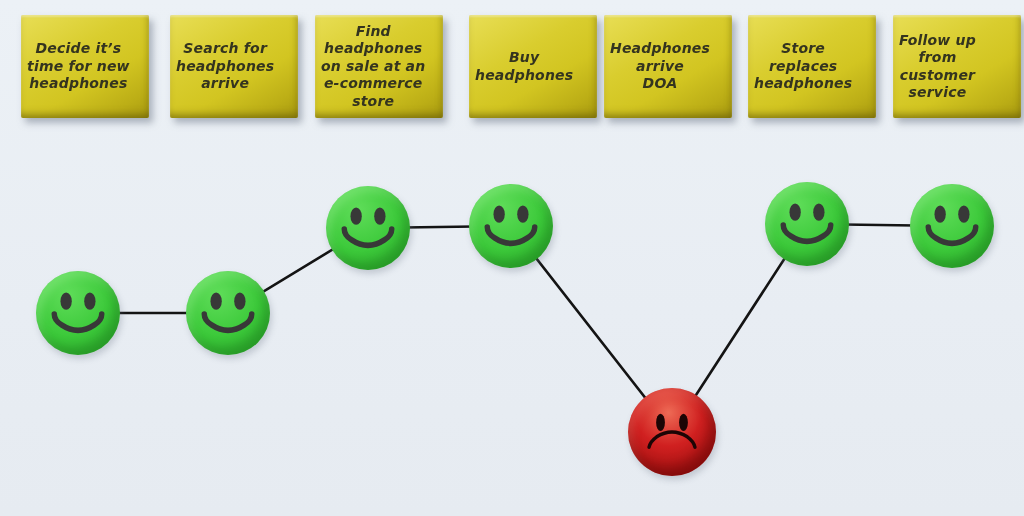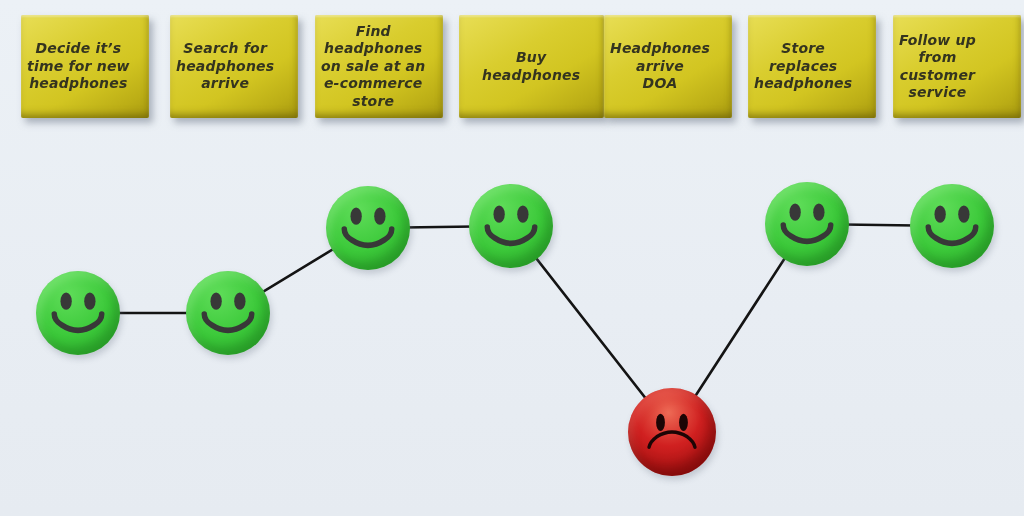--- a/index.html
+++ b/index.html
@@ -90,21 +90,21 @@
 headphones
 arrive</span>
       </div>
       <div class="note" style="left: 315px;">
         <span class="note-text">Find
 headphones
 on sale at an
 e-commerce
 store</span>
       </div>
-      <div class="note" style="left: 459px; padding-left: 17px;">
+      <div class="note" style="left: 469px;">
         <span class="note-text">Buy
 headphones</span>
       </div>
       <div class="note" style="left: 604px;">
         <span class="note-text">Headphones
 arrive
 DOA</span>
       </div>
       <div class="note" style="left: 748px;">
         <span class="note-text">Store

